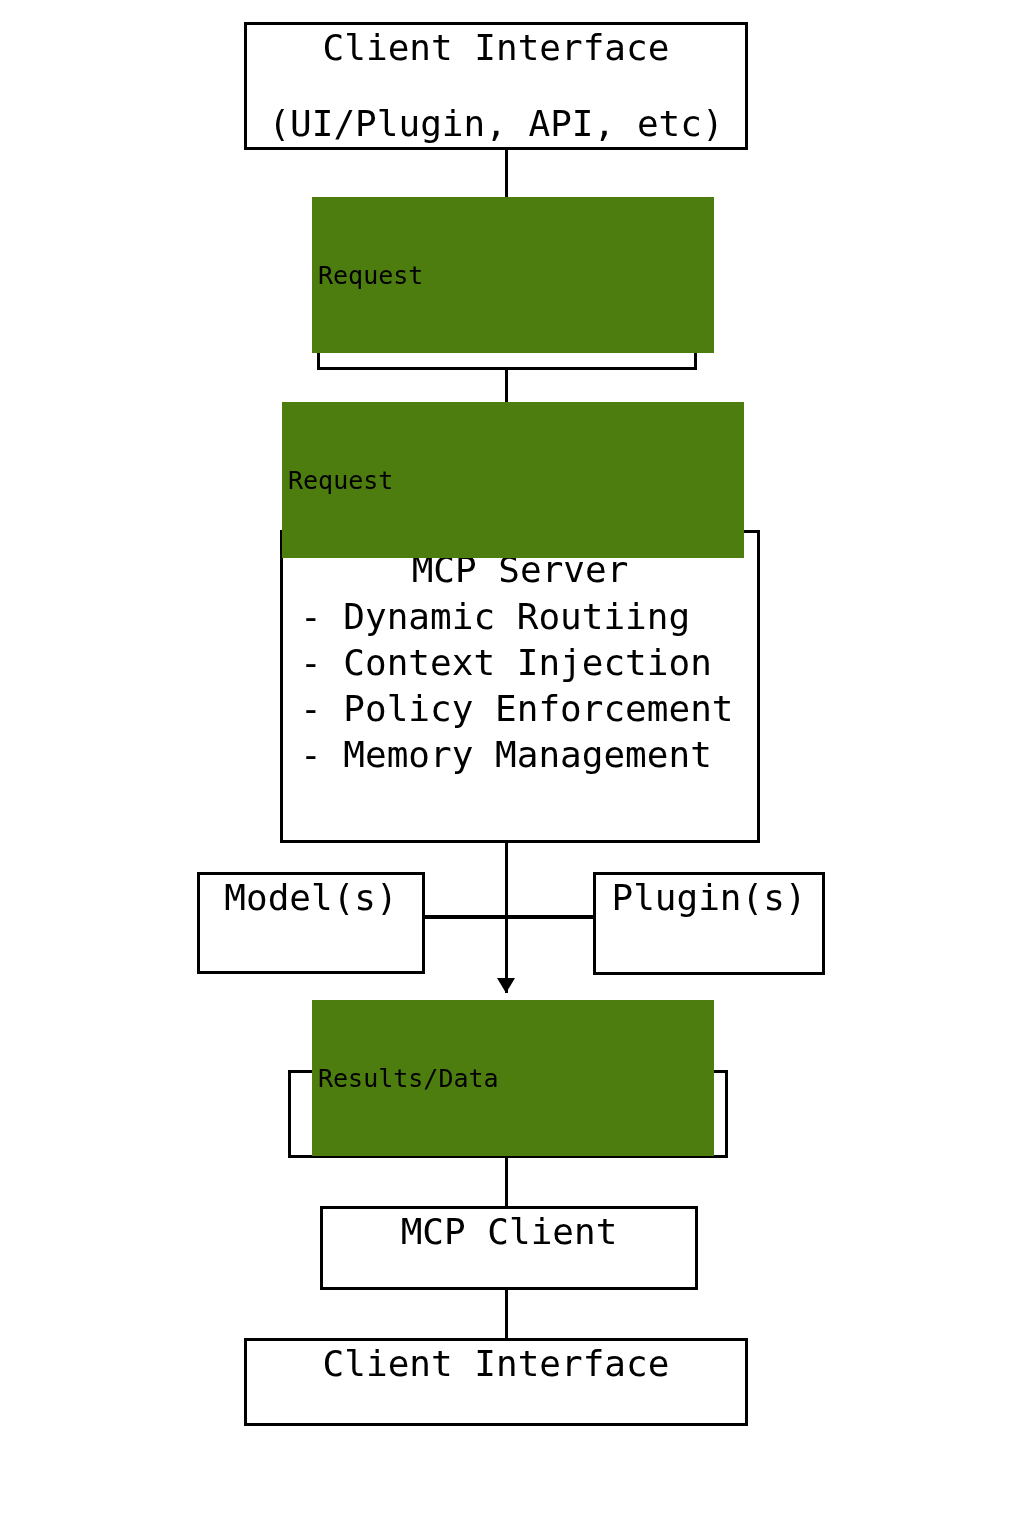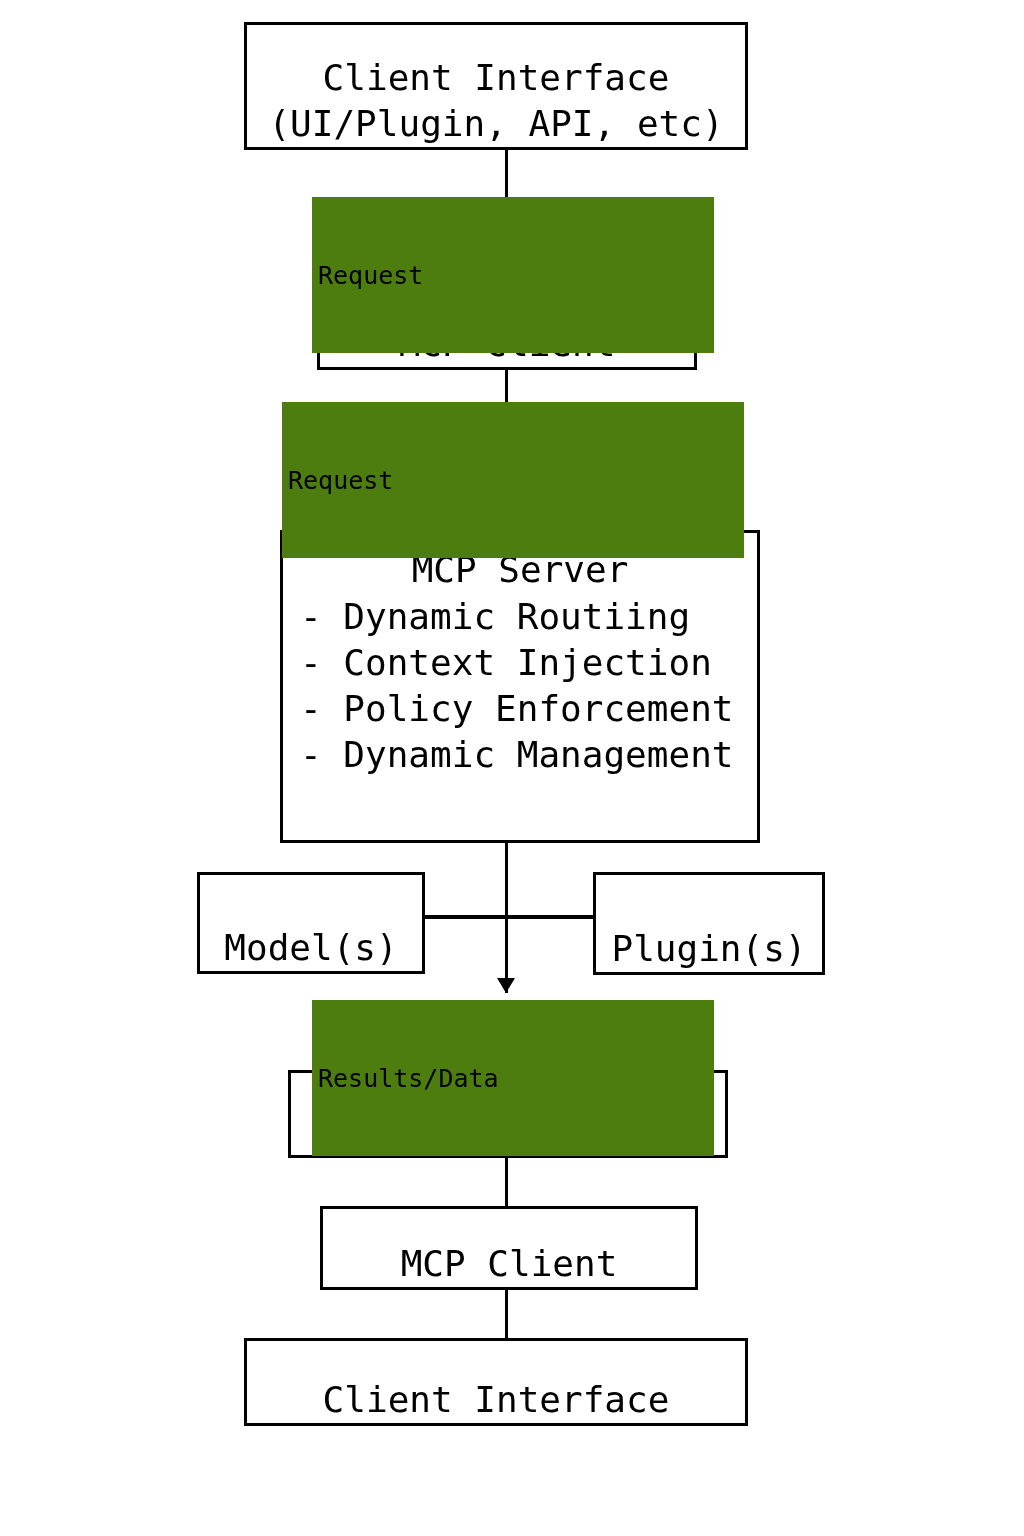--- a/index.html
+++ b/index.html
@@ -24,21 +24,21 @@
 
   
   .node {
     position: absolute;
     box-sizing: border-box;
     border: 3px solid #000000;
     background: #ffffff;
     display: flex;
     flex-direction: column;
     align-items: center;
-    justify-content: flex-end;
+    justify-content: space-between;
     text-align: center;
     z-index: 3;
   }
   .node .line1,
   .node .line2 {
     display: block;
     white-space: pre;
     line-height: 1.28;
     font-size: 36px;
     letter-spacing: 0px;
@@ -172,21 +172,21 @@
   <div class="node" id="node-mcp-client-top">
     <span class="line1">MCP Client</span>
   </div>
 
   <div class="node" id="node-mcp-server-main">
     <span class="server-title">MCP Server</span>
     <ul class="server-list">
       <li>- Dynamic Routiing</li>
       <li>- Context Injection</li>
       <li>- Policy Enforcement</li>
-      <li>- Dynamic Management</li>
+      <li>- Memory Management</li>
     </ul>
   </div>
 
   <div class="node" id="node-models">
     <span class="line1">Model(s)</span>
   </div>
 
   <div class="node" id="node-plugins">
     <span class="line1">Plugin(s)</span>
   </div>

